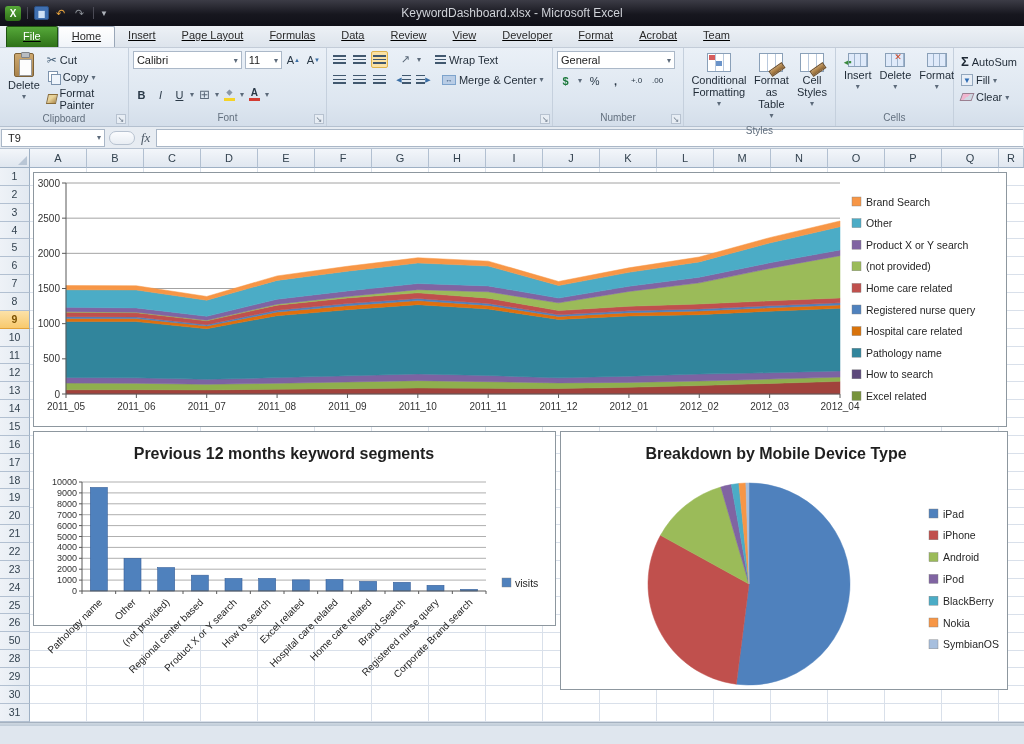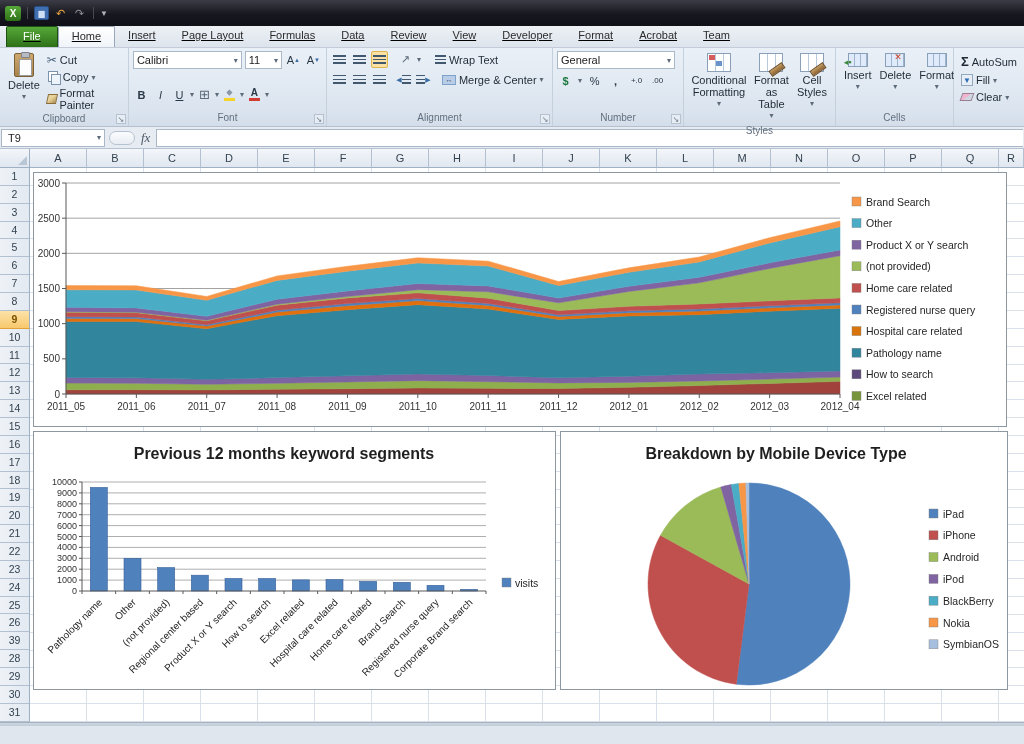--- a/index.html
+++ b/index.html
@@ -138,20 +138,21 @@
   .statusbar { height:4px; background:linear-gradient(#cdd7e1,#bfcbd7); border-top:1px solid #a5b1bf; }
 
   svg text { font-family:"Liberation Sans","DejaVu Sans",sans-serif; }
 </style>
 </head>
 <body>
 
 <div class="app">
 
   <div class="titlebar">
+    <div class="title-text">KeywordDashboard.xlsx  -  Microsoft Excel</div>
     <div class="qat">
       <span class="xl-logo">X</span>
       <span class="sep"></span>
       <span class="mini save-ic">▆</span>
       <span class="mini undo-ic">↶</span>
       <span class="mini redo-ic">↷</span>
       <span class="sep"></span>
       <span class="dd">▼</span>
     </div>
   </div>
@@ -274,21 +275,20 @@
               <span class="lines" style="width:9px"></span>
               <span style="font-size:7px;color:#3a6ea5">▶</span>
             </span>
           <div class="rbtn" style="margin-left:4px">
               <span class="mc-ic">↔</span>
               <span>Merge &amp; Center</span>
               <span class="dd">▾</span>
             </div>
         </div>
       </div>
-      <div class="glabel">Alignment</div>
       <span class="launcher">↘</span>
     </div>
 
     <div class="rgroup" style="width:132px">
       <div class="gbody" style="flex-direction:column;gap:3px">
         <div class="combo" style="width:118px">
             <span>General</span>
             <span class="dd">▾</span>
           </div>
         <div style="display:flex;gap:4px;align-items:center">
@@ -426,21 +426,21 @@
         <div class="rowhead">17</div>
         <div class="rowhead">18</div>
         <div class="rowhead">19</div>
         <div class="rowhead">20</div>
         <div class="rowhead">21</div>
         <div class="rowhead">22</div>
         <div class="rowhead">23</div>
         <div class="rowhead">24</div>
         <div class="rowhead">25</div>
         <div class="rowhead">26</div>
-        <div class="rowhead">39</div>
+        <div class="rowhead">50</div>
         <div class="rowhead">28</div>
         <div class="rowhead">29</div>
         <div class="rowhead">30</div>
         <div class="rowhead">31</div>
       </div>
 
     <div class="chartbox" style="left:33px;top:23px;width:974px;height:255px">
       <svg id="areaChart" width="972" height="253">
           <line x1="32" y1="185.83333333333334" x2="806" y2="185.83333333333334" stroke="#8c8c8c" stroke-width="0.8"></line>
           <line x1="32" y1="150.66666666666669" x2="806" y2="150.66666666666669" stroke="#8c8c8c" stroke-width="0.8"></line>
@@ -514,21 +514,21 @@
           <rect x="818" y="153.60000000000002" width="9" height="9" fill="#D9730B" stroke="#7f7f7f" stroke-width="0.4"></rect>
           <text x="832" y="162.10000000000002" font-size="10.5" fill="#262626">Hospital care related</text>
           <rect x="818" y="175.20000000000002" width="9" height="9" fill="#31859C" stroke="#7f7f7f" stroke-width="0.4"></rect>
           <text x="832" y="183.70000000000002" font-size="10.5" fill="#262626">Pathology name</text>
           <rect x="818" y="196.8" width="9" height="9" fill="#5D497B" stroke="#7f7f7f" stroke-width="0.4"></rect>
           <text x="832" y="205.3" font-size="10.5" fill="#262626">How to search</text>
           <rect x="818" y="218.4" width="9" height="9" fill="#77933C" stroke="#7f7f7f" stroke-width="0.4"></rect>
           <text x="832" y="226.9" font-size="10.5" fill="#262626">Excel related</text>
         </svg>
     </div>
-    <div class="chartbox" style="left:33px;top:282px;width:523px;height:259px">
+    <div class="chartbox" style="left:33px;top:282px;width:523px;height:195px">
       <svg id="barChart" width="521" height="257">
           <text x="250" y="27" text-anchor="middle" font-size="16" font-weight="bold" fill="#1f1f1f">Previous 12 months keyword segments</text>
           <line x1="48" y1="148.1" x2="452" y2="148.1" stroke="#8c8c8c" stroke-width="0.7"></line>
           <line x1="48" y1="137.2" x2="452" y2="137.2" stroke="#8c8c8c" stroke-width="0.7"></line>
           <line x1="48" y1="126.30000000000001" x2="452" y2="126.30000000000001" stroke="#8c8c8c" stroke-width="0.7"></line>
           <line x1="48" y1="115.4" x2="452" y2="115.4" stroke="#8c8c8c" stroke-width="0.7"></line>
           <line x1="48" y1="104.5" x2="452" y2="104.5" stroke="#8c8c8c" stroke-width="0.7"></line>
           <line x1="48" y1="93.60000000000001" x2="452" y2="93.60000000000001" stroke="#8c8c8c" stroke-width="0.7"></line>
           <line x1="48" y1="82.7" x2="452" y2="82.7" stroke="#8c8c8c" stroke-width="0.7"></line>
           <line x1="48" y1="71.8" x2="452" y2="71.8" stroke="#8c8c8c" stroke-width="0.7"></line>

